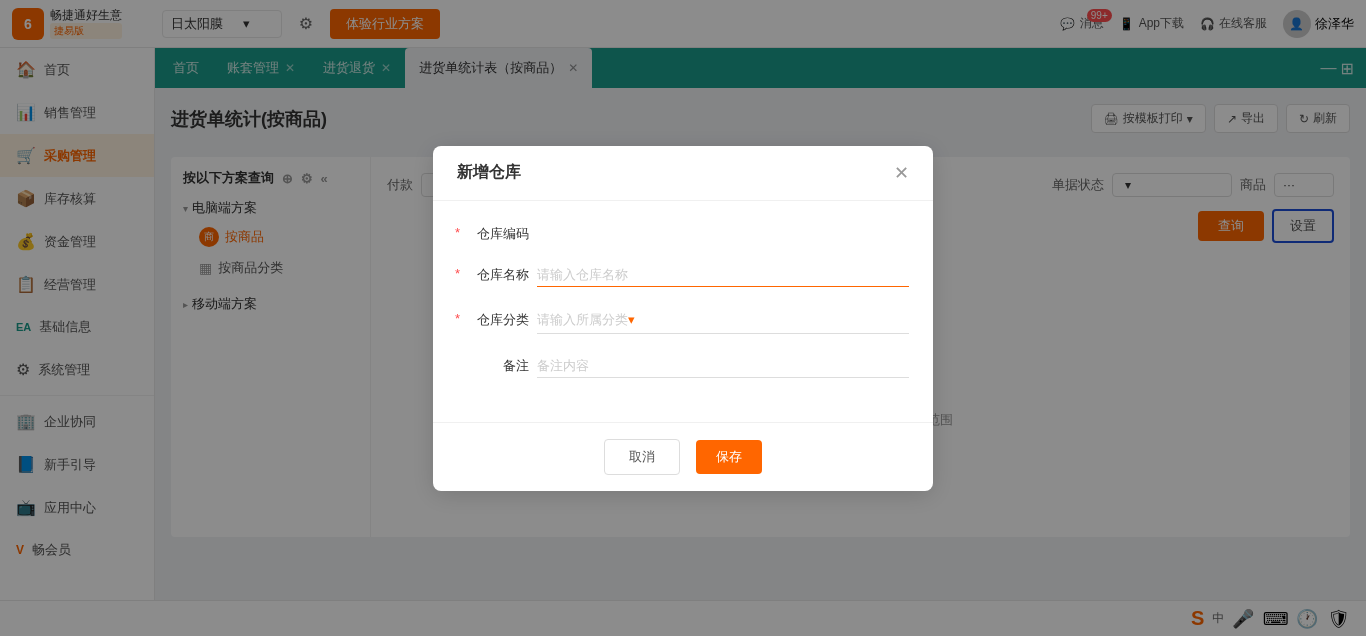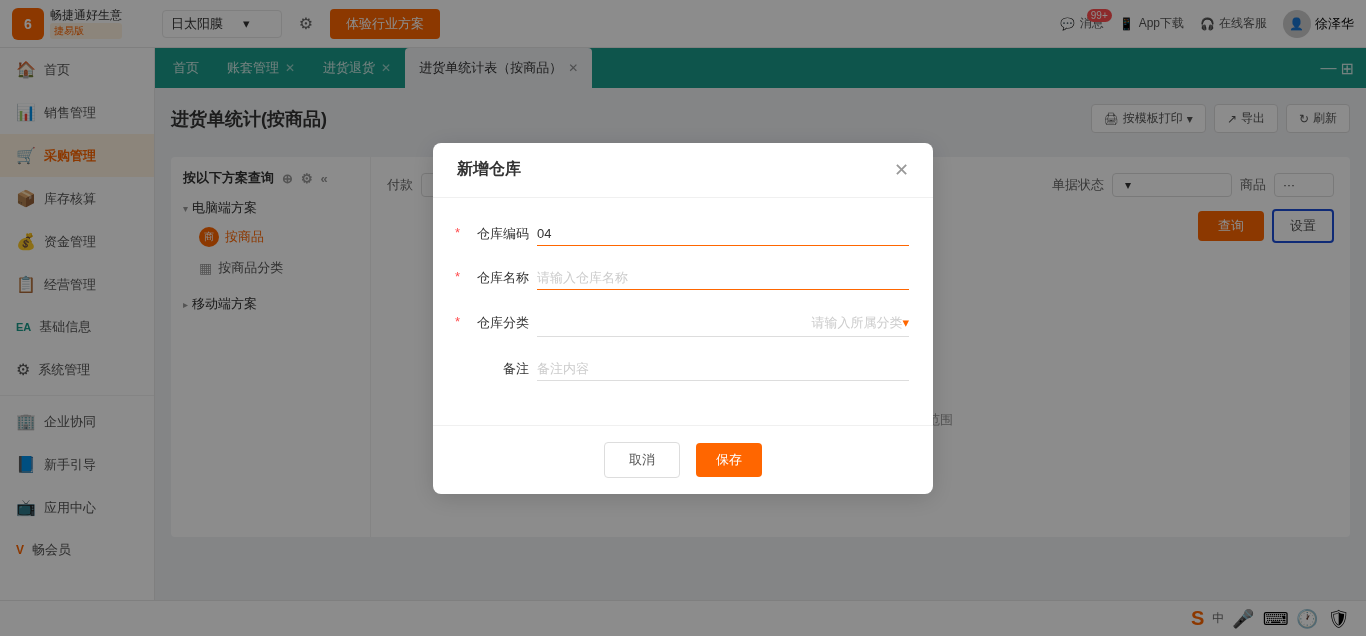--- a/index.html
+++ b/index.html
@@ -179,21 +179,21 @@
     .form-input::placeholder { color: #ccc; }
     .form-input-plain {
       flex: 1; border: none; border-bottom: 1px solid #ddd;
       padding: 4px 0; font-size: 13px; color: #333; outline: none;
       background: transparent;
     }
     .form-input-plain::placeholder { color: #ccc; }
     .form-select-fake {
       flex: 1; border: none; border-bottom: 1px solid #ddd;
       padding: 4px 0; font-size: 13px; color: #ccc; outline: none;
-      background: transparent; display: flex; align-items: center; justify-content: flex-end;
+      background: transparent; display: flex; align-items: center; justify-content: flex-start;
       cursor: pointer;
     }
     .modal-footer {
       display: flex; align-items: center; justify-content: center; gap: 16px;
       padding: 16px 24px; border-top: 1px solid #f0f0f0;
     }
     .cancel-btn {
       background: #fff; color: #555; border: 1px solid #ddd; border-radius: 4px;
       padding: 8px 24px; cursor: pointer; font-size: 13px;
     }
@@ -425,21 +425,20 @@
 
 <div class="modal-overlay">
   <div class="modal">
     <div class="modal-header">
       <span class="modal-title">新增仓库</span>
       <span class="modal-close">✕</span>
     </div>
     <div class="modal-body">
       <div class="form-row">
         <label class="form-label required">仓库编码</label>
-        <input type="text" class="form-input" value="04" style="">
       </div>
       <div class="form-row">
         <label class="form-label required">仓库名称</label>
         <input type="text" class="form-input" style="border-bottom-color: rgb(255, 102, 0);" placeholder="请输入仓库名称">
       </div>
       <div class="form-row">
         <label class="form-label required">仓库分类</label>
         <div class="form-select-fake">
           <span>请输入所属分类</span>
           <span style="color:#ff6600;">▾</span>

